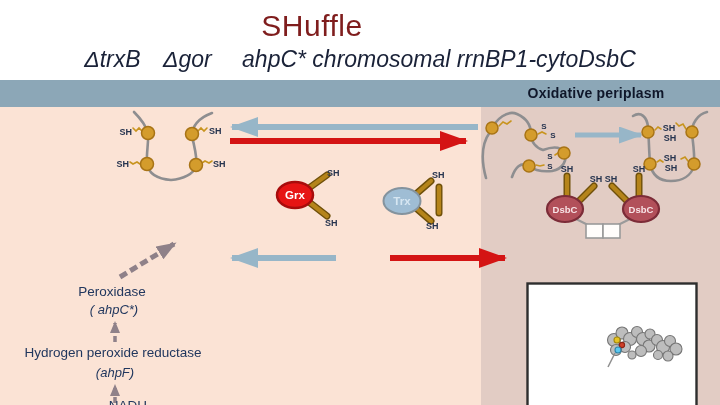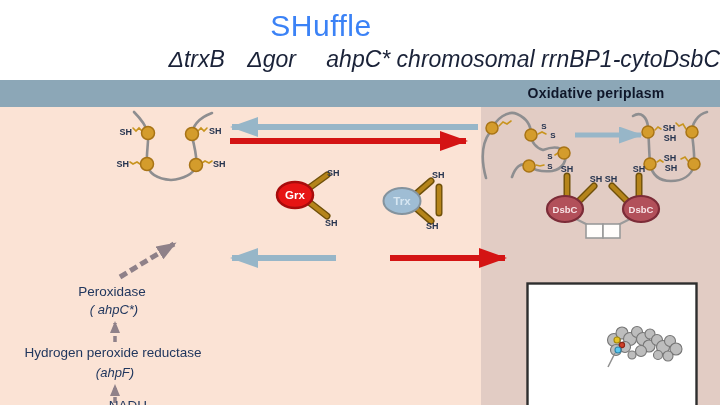--- a/index.html
+++ b/index.html
@@ -9,23 +9,23 @@
   }
   .bg { position:absolute; }
   .bg-cyto { left:0; top:107px; width:481px; height:298px; background:#fbe3d5; }
   .bg-peri { left:481px; top:107px; width:239px; height:298px; background:#e2ccc4; }
   .band { position:absolute; left:0; top:80px; width:720px; height:27px; background:#8ca7b7; }
   .band-label {
     position:absolute; left:480px; top:0; width:232px; height:27px; line-height:27px;
     text-align:center; font-size:14px; font-weight:bold; color:#0f172a; letter-spacing:.2px;
   }
   .hdr { position:absolute; left:0; top:0; width:720px; }
-  .title { position:absolute; top:9px; left:17px; width:608px; text-align:center;
-           font-size:30px; color:#3b82f6; letter-spacing:.5px; }
-  .genotype { position:absolute; top:46px; left:0; width:720px; text-align:right;
+  .title { position:absolute; top:9px; left:8px; width:608px; text-align:center;
+           font-size:30px; color:#7f1d1d; letter-spacing:.5px; }
+  .genotype { position:absolute; top:46px; left:0; width:720px; text-align:center;
               font-size:23px; font-style:italic; color:#1a2238; white-space:nowrap; }
   .genotype .gp1 { margin-right:16px; }
   .genotype .gp2 { margin-right:24px; }
   svg.art { position:absolute; left:0; top:0; z-index:3; }
   .t-sh  { font:bold 9px "Liberation Sans", sans-serif;  fill:#26344f; }
   .t-s   { font:bold 8px "Liberation Sans", sans-serif;  fill:#26344f; }
   .t-enz { font:bold 11.5px "Liberation Sans", sans-serif; fill:#ffffff; }
   .t-trx { fill:#d6e6f2; }
   .t-dsbc{ font:bold 9.5px "Liberation Sans", sans-serif; fill:#f8e3e6; }
   .t-path{ font:13.5px "Liberation Sans", sans-serif; fill:#21375e; }

